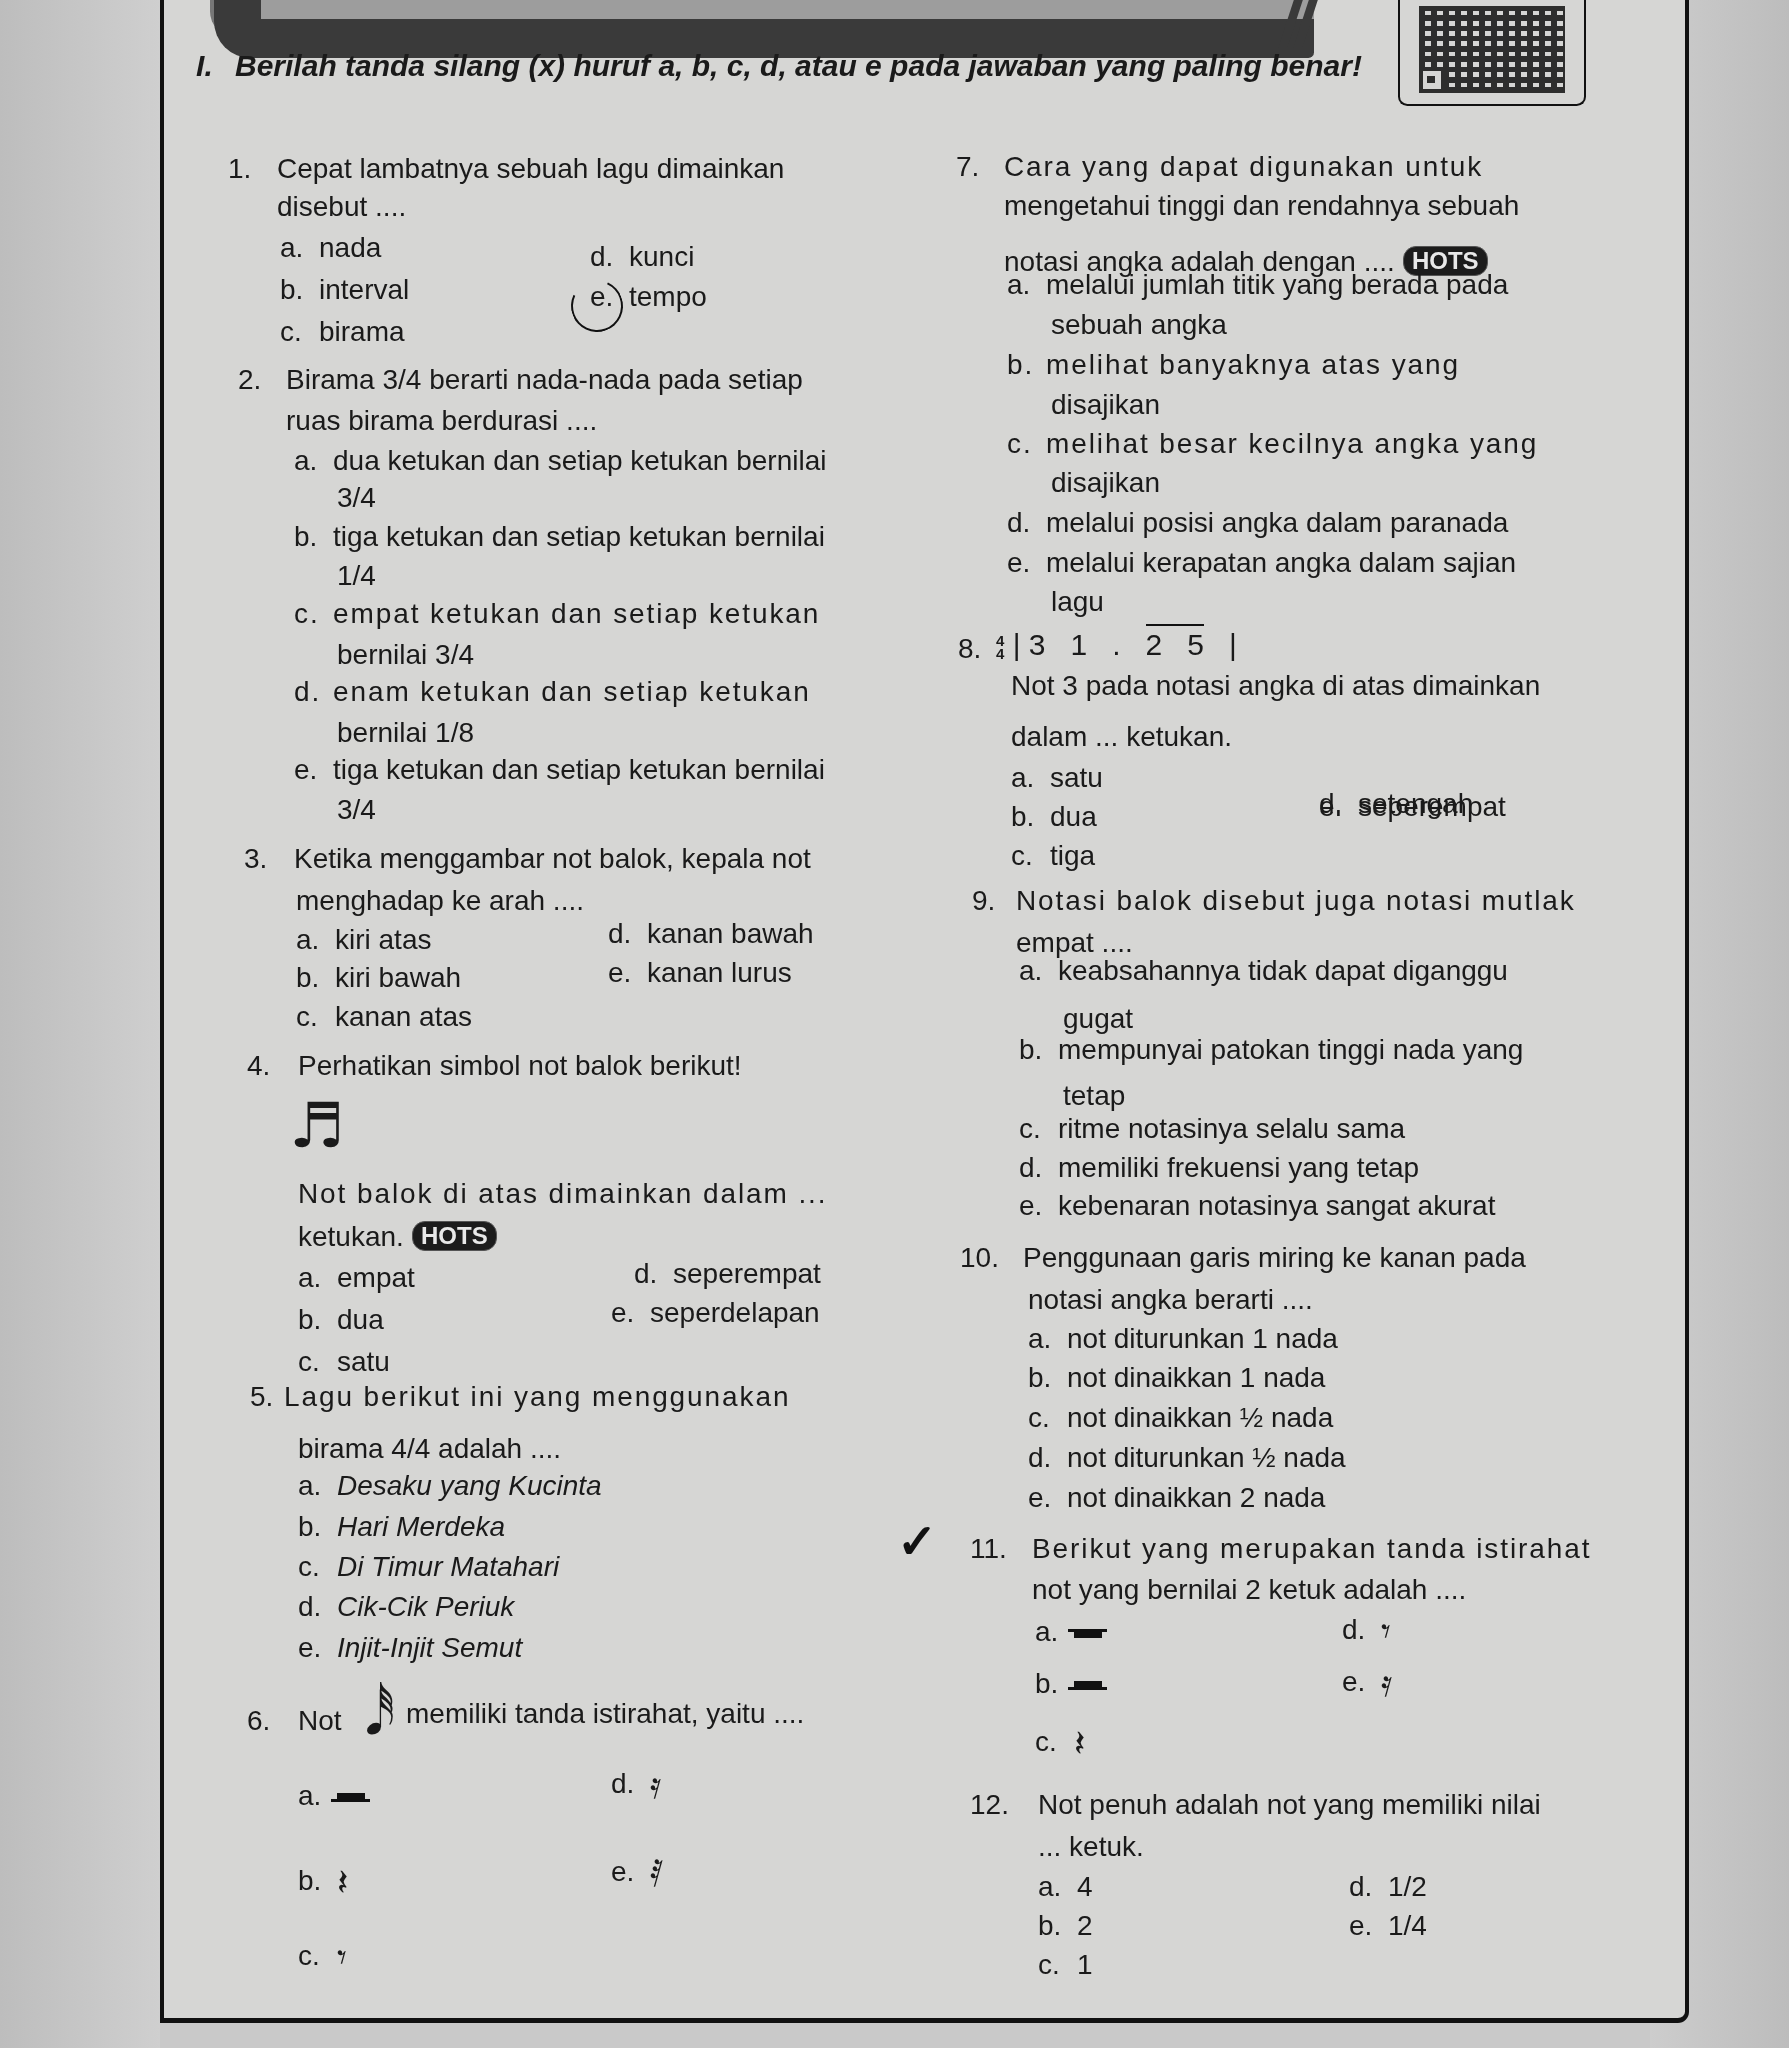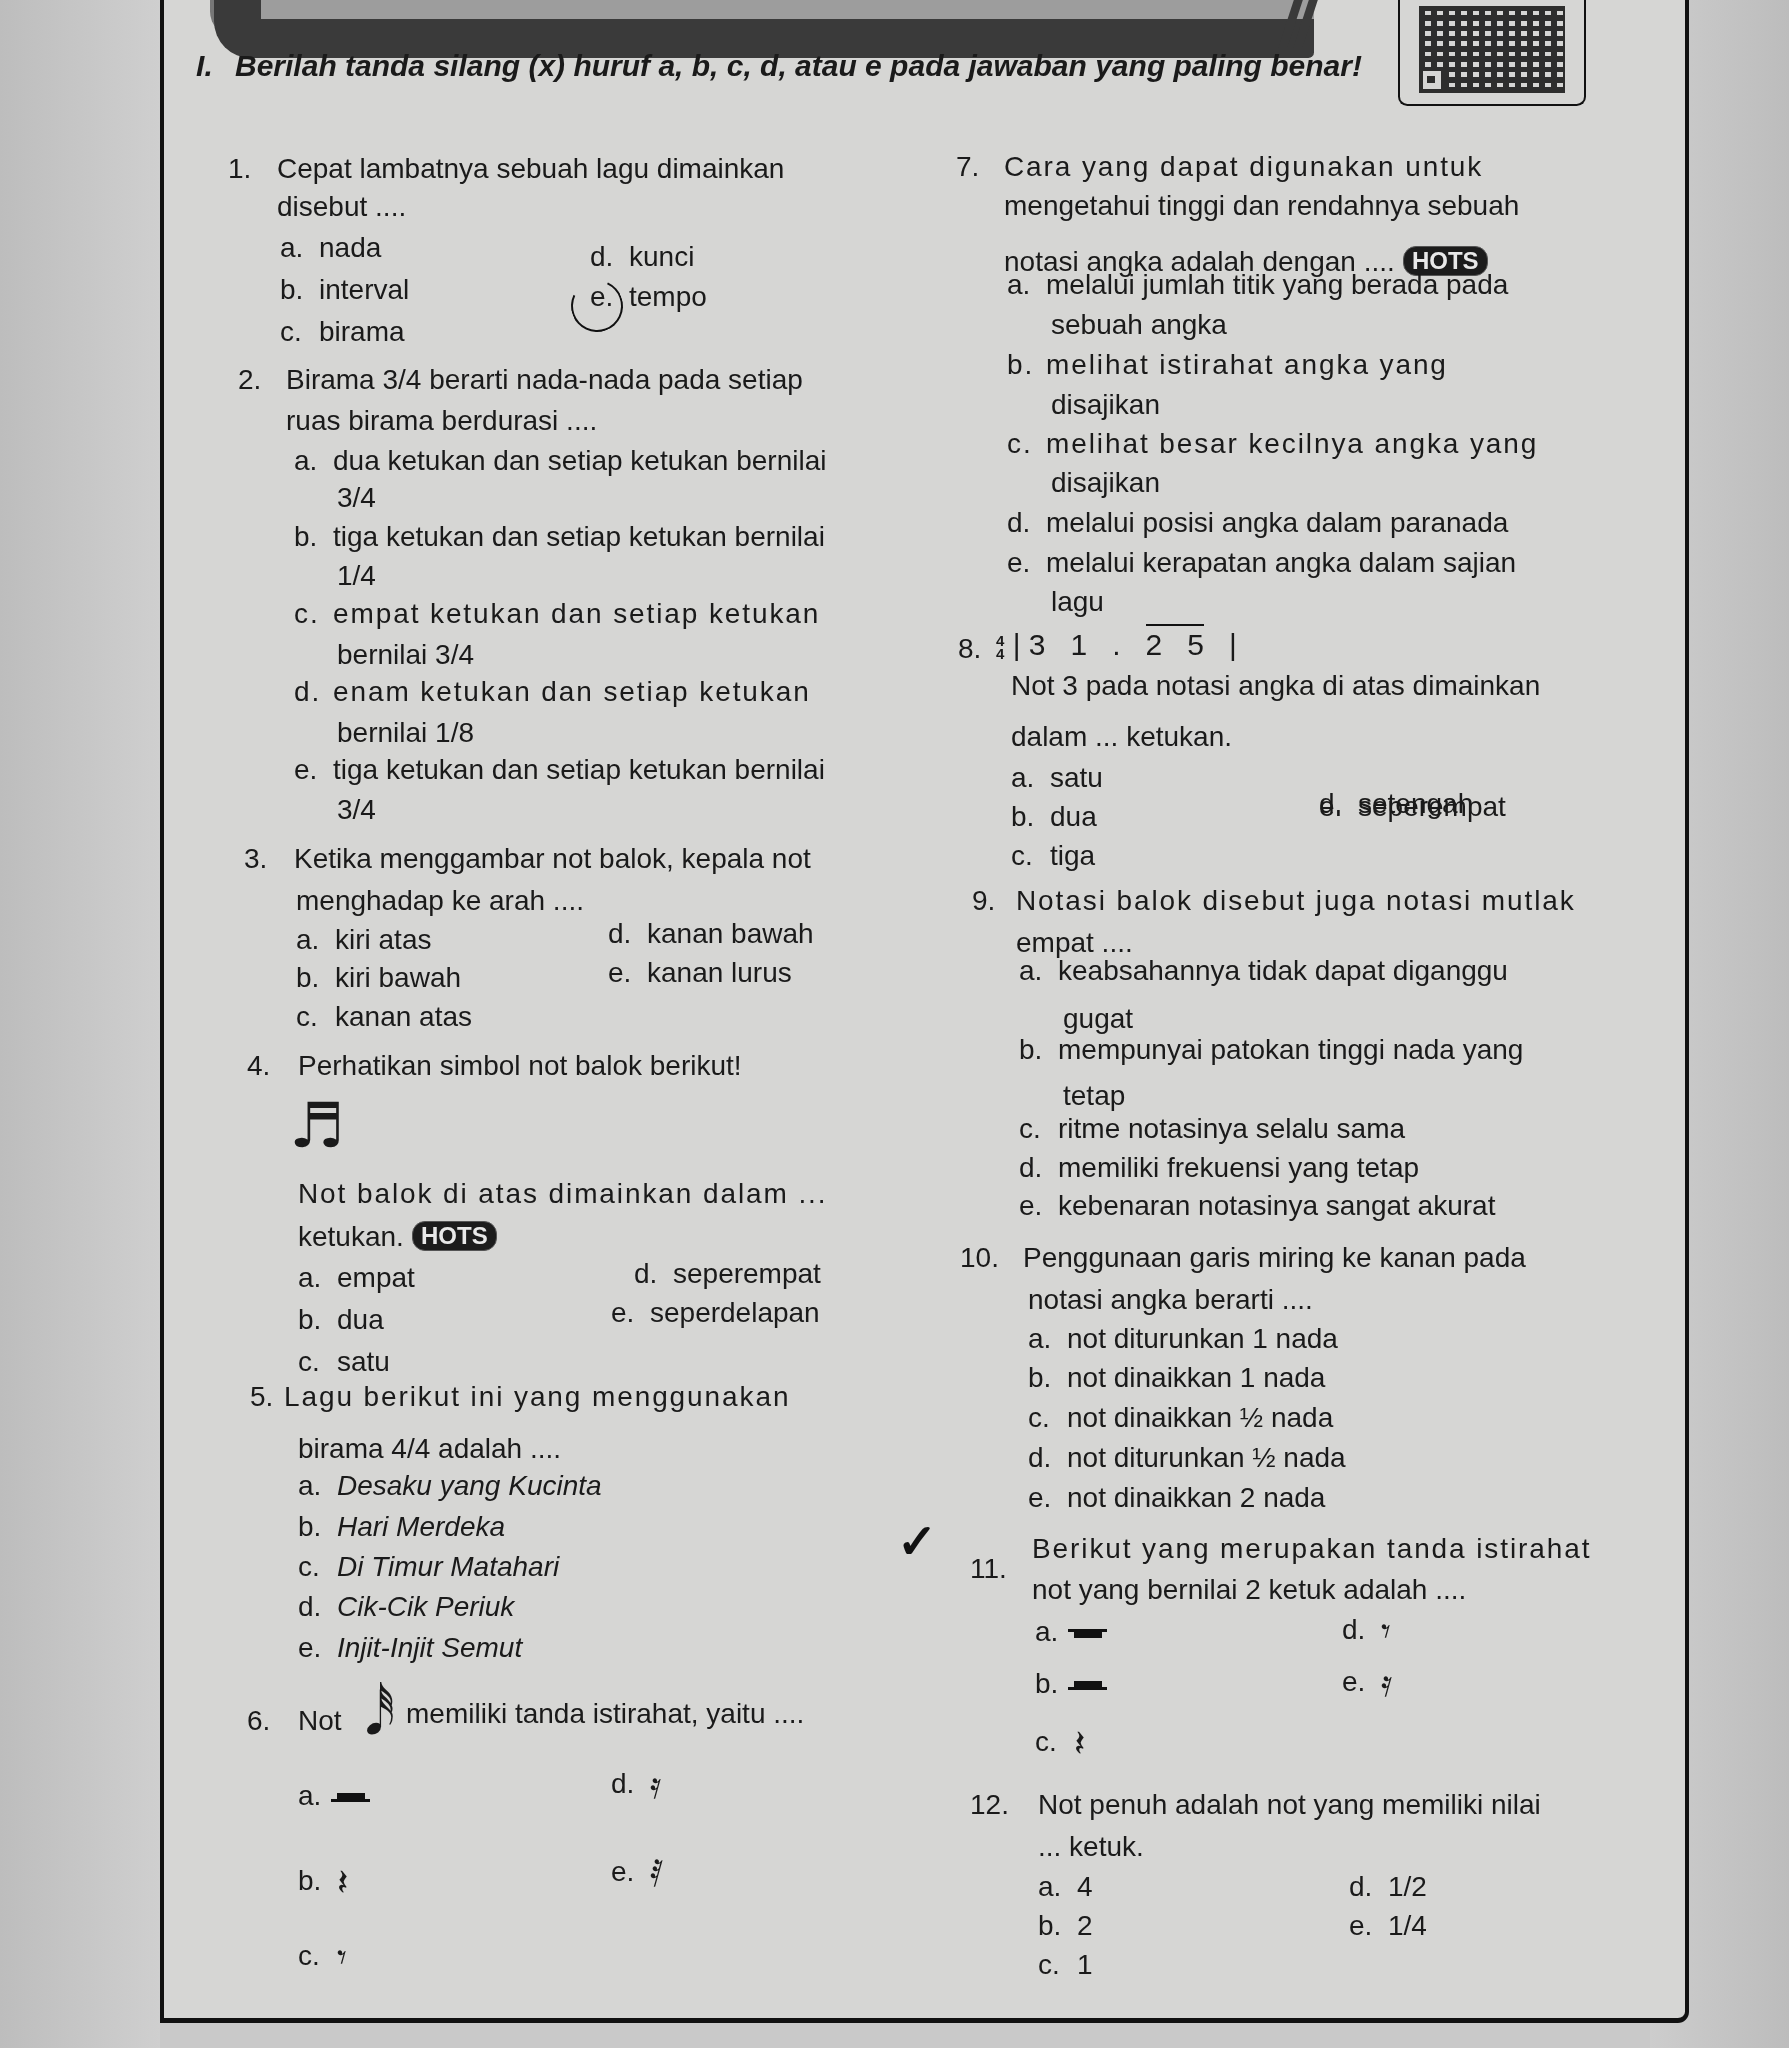--- a/index.html
+++ b/index.html
@@ -179,21 +179,21 @@
 
 <div class="col" style="left:0;top:0;width:1790px;height:2048px;">
 
   <div class="q">
     <span class="qnum" style="left:956px;top:152px;">7.</span>
     <span class="qtext spaced" style="left:1004px;top:152px;white-space:nowrap;">Cara yang dapat digunakan untuk</span>
     <span class="qtext" style="left:1004px;top:191px;white-space:nowrap;">mengetahui tinggi dan rendahnya sebuah</span>
     <span class="qtext" style="left:1004px;top:246px;white-space:nowrap;"><span>notasi angka adalah dengan ....</span> <span class="hots">HOTS</span></span>
     <div class="opt" style="left:1007px;top:270px;"><span class="lbl">a.</span><span>melalui jumlah titik yang berada pada</span></div>
     <div class="opt" style="left:1051px;top:310px;">sebuah angka</div>
-    <div class="opt spaced" style="left:1007px;top:350px;"><span class="lbl">b.</span><span>melihat istirahat angka yang</span></div>
+    <div class="opt spaced" style="left:1007px;top:350px;"><span class="lbl">b.</span><span>melihat banyaknya atas yang</span></div>
     <div class="opt" style="left:1051px;top:390px;">disajikan</div>
     <div class="opt spaced" style="left:1007px;top:429px;"><span class="lbl">c.</span><span>melihat besar kecilnya angka yang</span></div>
     <div class="opt" style="left:1051px;top:468px;">disajikan</div>
     <div class="opt" style="left:1007px;top:508px;"><span class="lbl">d.</span><span>melalui posisi angka dalam paranada</span></div>
     <div class="opt" style="left:1007px;top:548px;"><span class="lbl">e.</span><span>melalui kerapatan angka dalam sajian</span></div>
     <div class="opt" style="left:1051px;top:587px;">lagu</div>
   </div>
 
   <div class="q">
     <span class="qnum" style="left:958px;top:634px;">8.</span>
@@ -237,21 +237,21 @@
     <span class="qtext" style="left:1028px;top:1285px;white-space:nowrap;">notasi angka berarti ....</span>
     <div class="opt" style="left:1028px;top:1324px;"><span class="lbl">a.</span><span>not diturunkan 1 nada</span></div>
     <div class="opt" style="left:1028px;top:1363px;"><span class="lbl">b.</span><span>not dinaikkan 1 nada</span></div>
     <div class="opt" style="left:1028px;top:1403px;"><span class="lbl">c.</span><span>not dinaikkan ½ nada</span></div>
     <div class="opt" style="left:1028px;top:1443px;"><span class="lbl">d.</span><span>not diturunkan ½ nada</span></div>
     <div class="opt" style="left:1028px;top:1483px;"><span class="lbl">e.</span><span>not dinaikkan 2 nada</span></div>
     <span class="check-mark" style="left:897px;top:1518px;">✓</span>
   </div>
 
   <div class="q">
-    <span class="qnum" style="left:970px;top:1534px;margin-top:20px;">11.</span>
+    <span class="qnum" style="left:970px;top:1534px;">11.</span>
     <span class="qtext spaced" style="left:1032px;top:1534px;white-space:nowrap;">Berikut yang merupakan tanda istirahat</span>
     <span class="qtext" style="left:1032px;top:1575px;white-space:nowrap;">not yang bernilai 2 ketuk adalah ....</span>
     <div class="opt" style="left:1035px;top:1617px;"><span class="lbl">a.</span><span class="rest-bar rest-whole"></span></div>
     <div class="opt" style="left:1035px;top:1669px;"><span class="lbl">b.</span><span class="rest-bar rest-half"></span></div>
     <div class="opt" style="left:1035px;top:1725px;"><span class="lbl">c.</span><span class="sym">𝄽</span></div>
     <div class="opt" style="left:1342px;top:1613px;"><span class="lbl">d.</span><span class="sym">𝄾</span></div>
     <div class="opt" style="left:1342px;top:1665px;"><span class="lbl">e.</span><span class="sym">𝄿</span></div>
   </div>
 
   <div class="q">

